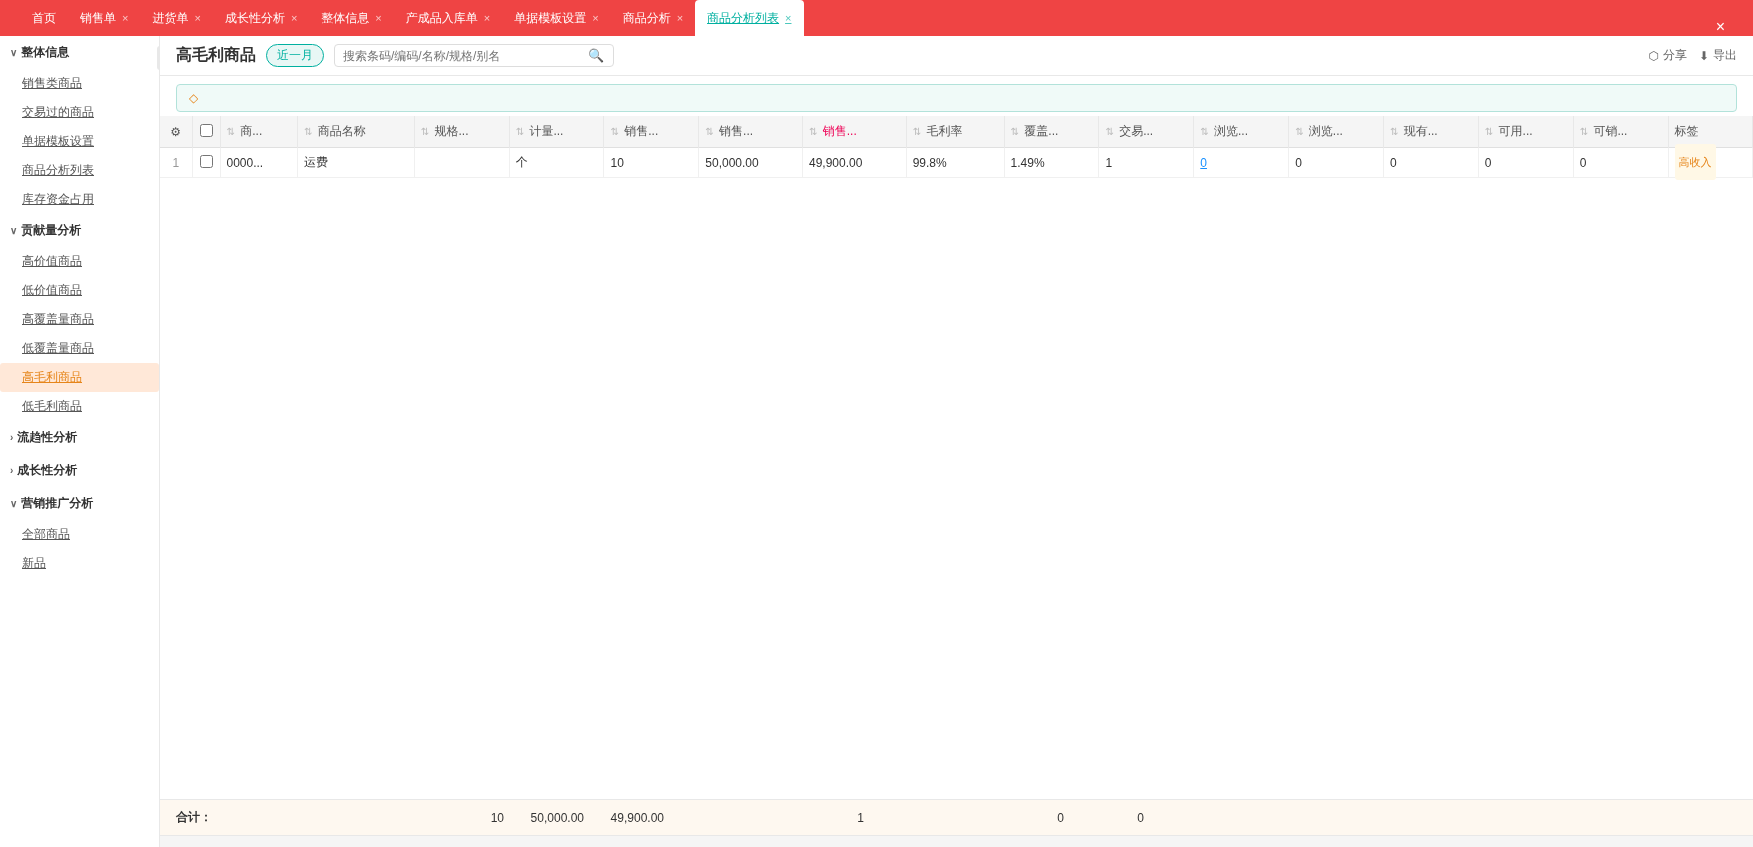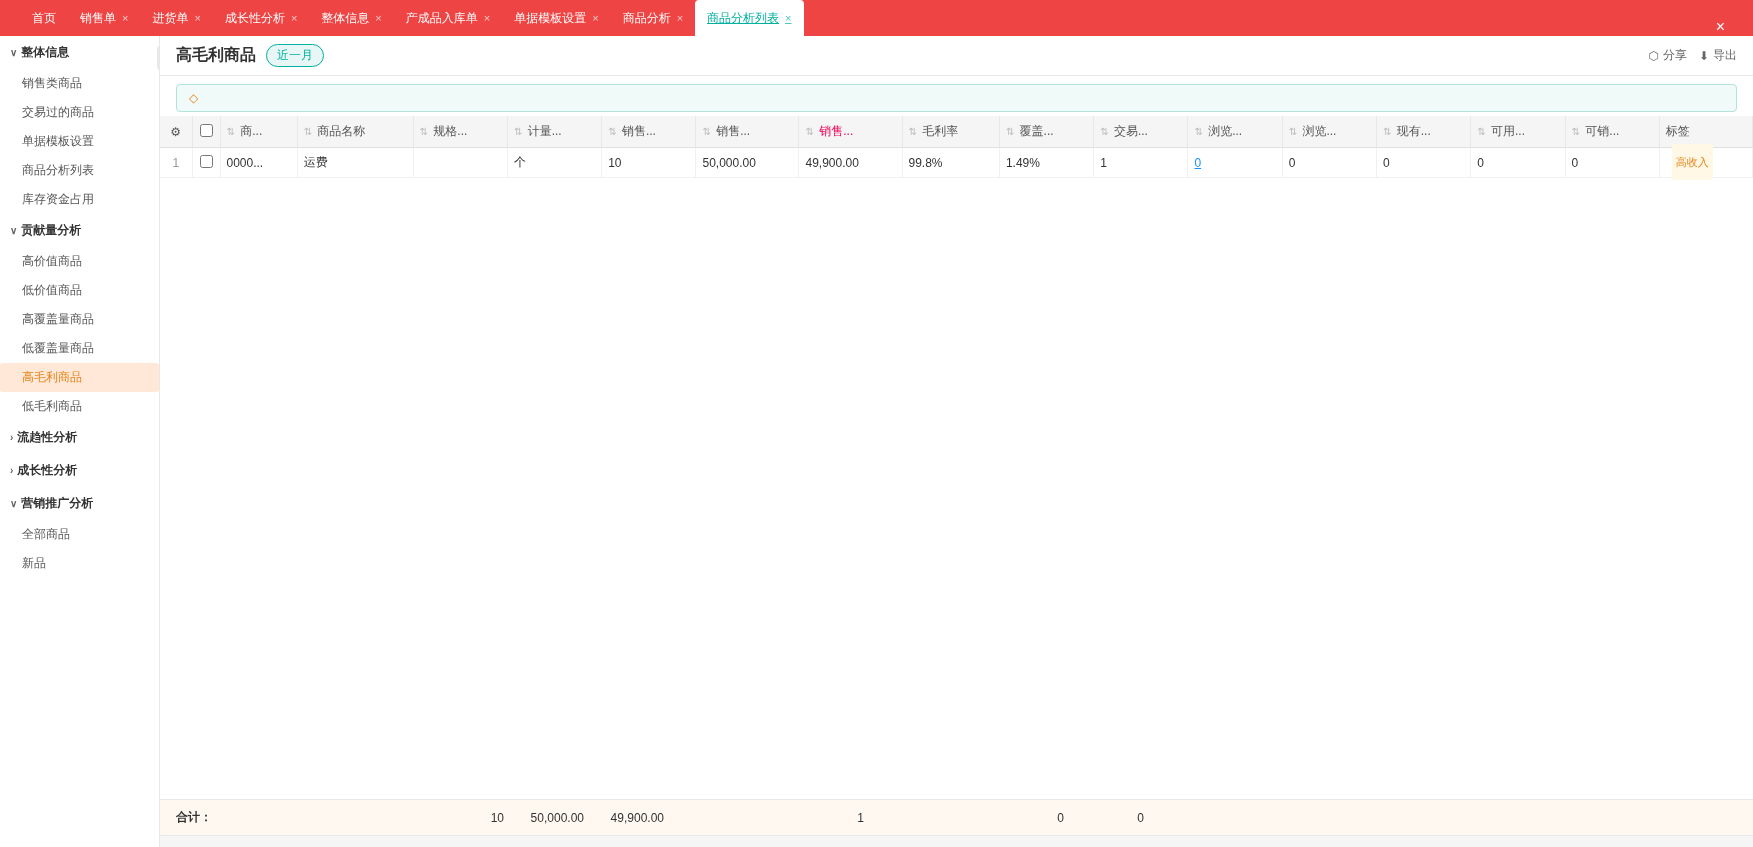--- a/index.html
+++ b/index.html
@@ -90,20 +90,21 @@
       margin-right: 4px;
       font-size: 10px;
       color: #666;
     }
     .sidebar-item {
       padding: 6px 10px 6px 22px;
       color: #555;
       cursor: pointer;
       font-size: 12px;
       white-space: nowrap;
+      text-decoration: underline;
     }
     .sidebar-item.active {
       background: #ffe8d8;
       color: #e6851a;
       border-radius: 3px;
     }
 
     
     .content-area {
       flex: 1;
@@ -216,21 +217,20 @@
       border-right: 1px solid #f0f0f0;
       white-space: nowrap;
     }
     .row-num { text-align: center; color: #999; width: 30px; }
     .tag-high {
       color: #e6851a;
       font-size: 11px;
       background: #fff8e6;
       border-radius: 3px;
       padding: 12px 4px;
-      margin-left: 6px;
     }
     .link-cell { color: #1890ff; text-decoration: underline; cursor: pointer; }
 
     
     .footer-bar {
       display: flex;
       align-items: center;
       background: #fef8f0;
       border-top: 1px solid #e8e8e8;
       padding: 6px 16px;
@@ -380,20 +380,24 @@
         <span>新品</span>
       </div>
     </div>
   </div>
 
   <div class="content-area">
 
     <div class="content-header">
       <span class="content-title">高毛利商品</span>
       <button class="filter-btn">近一月</button>
+      <div class="search-box">
+        <input type="text" placeholder="搜索条码/编码/名称/规格/别名" style="">
+        <span class="search-icon">🔍</span>
+      </div>
       <div class="header-right">
         <div class="action-btn">
           <span>⬡</span>
           <span>分享</span>
         </div>
         <div class="action-btn">
           <span>⬇</span>
           <span>导出</span>
         </div>
       </div>

